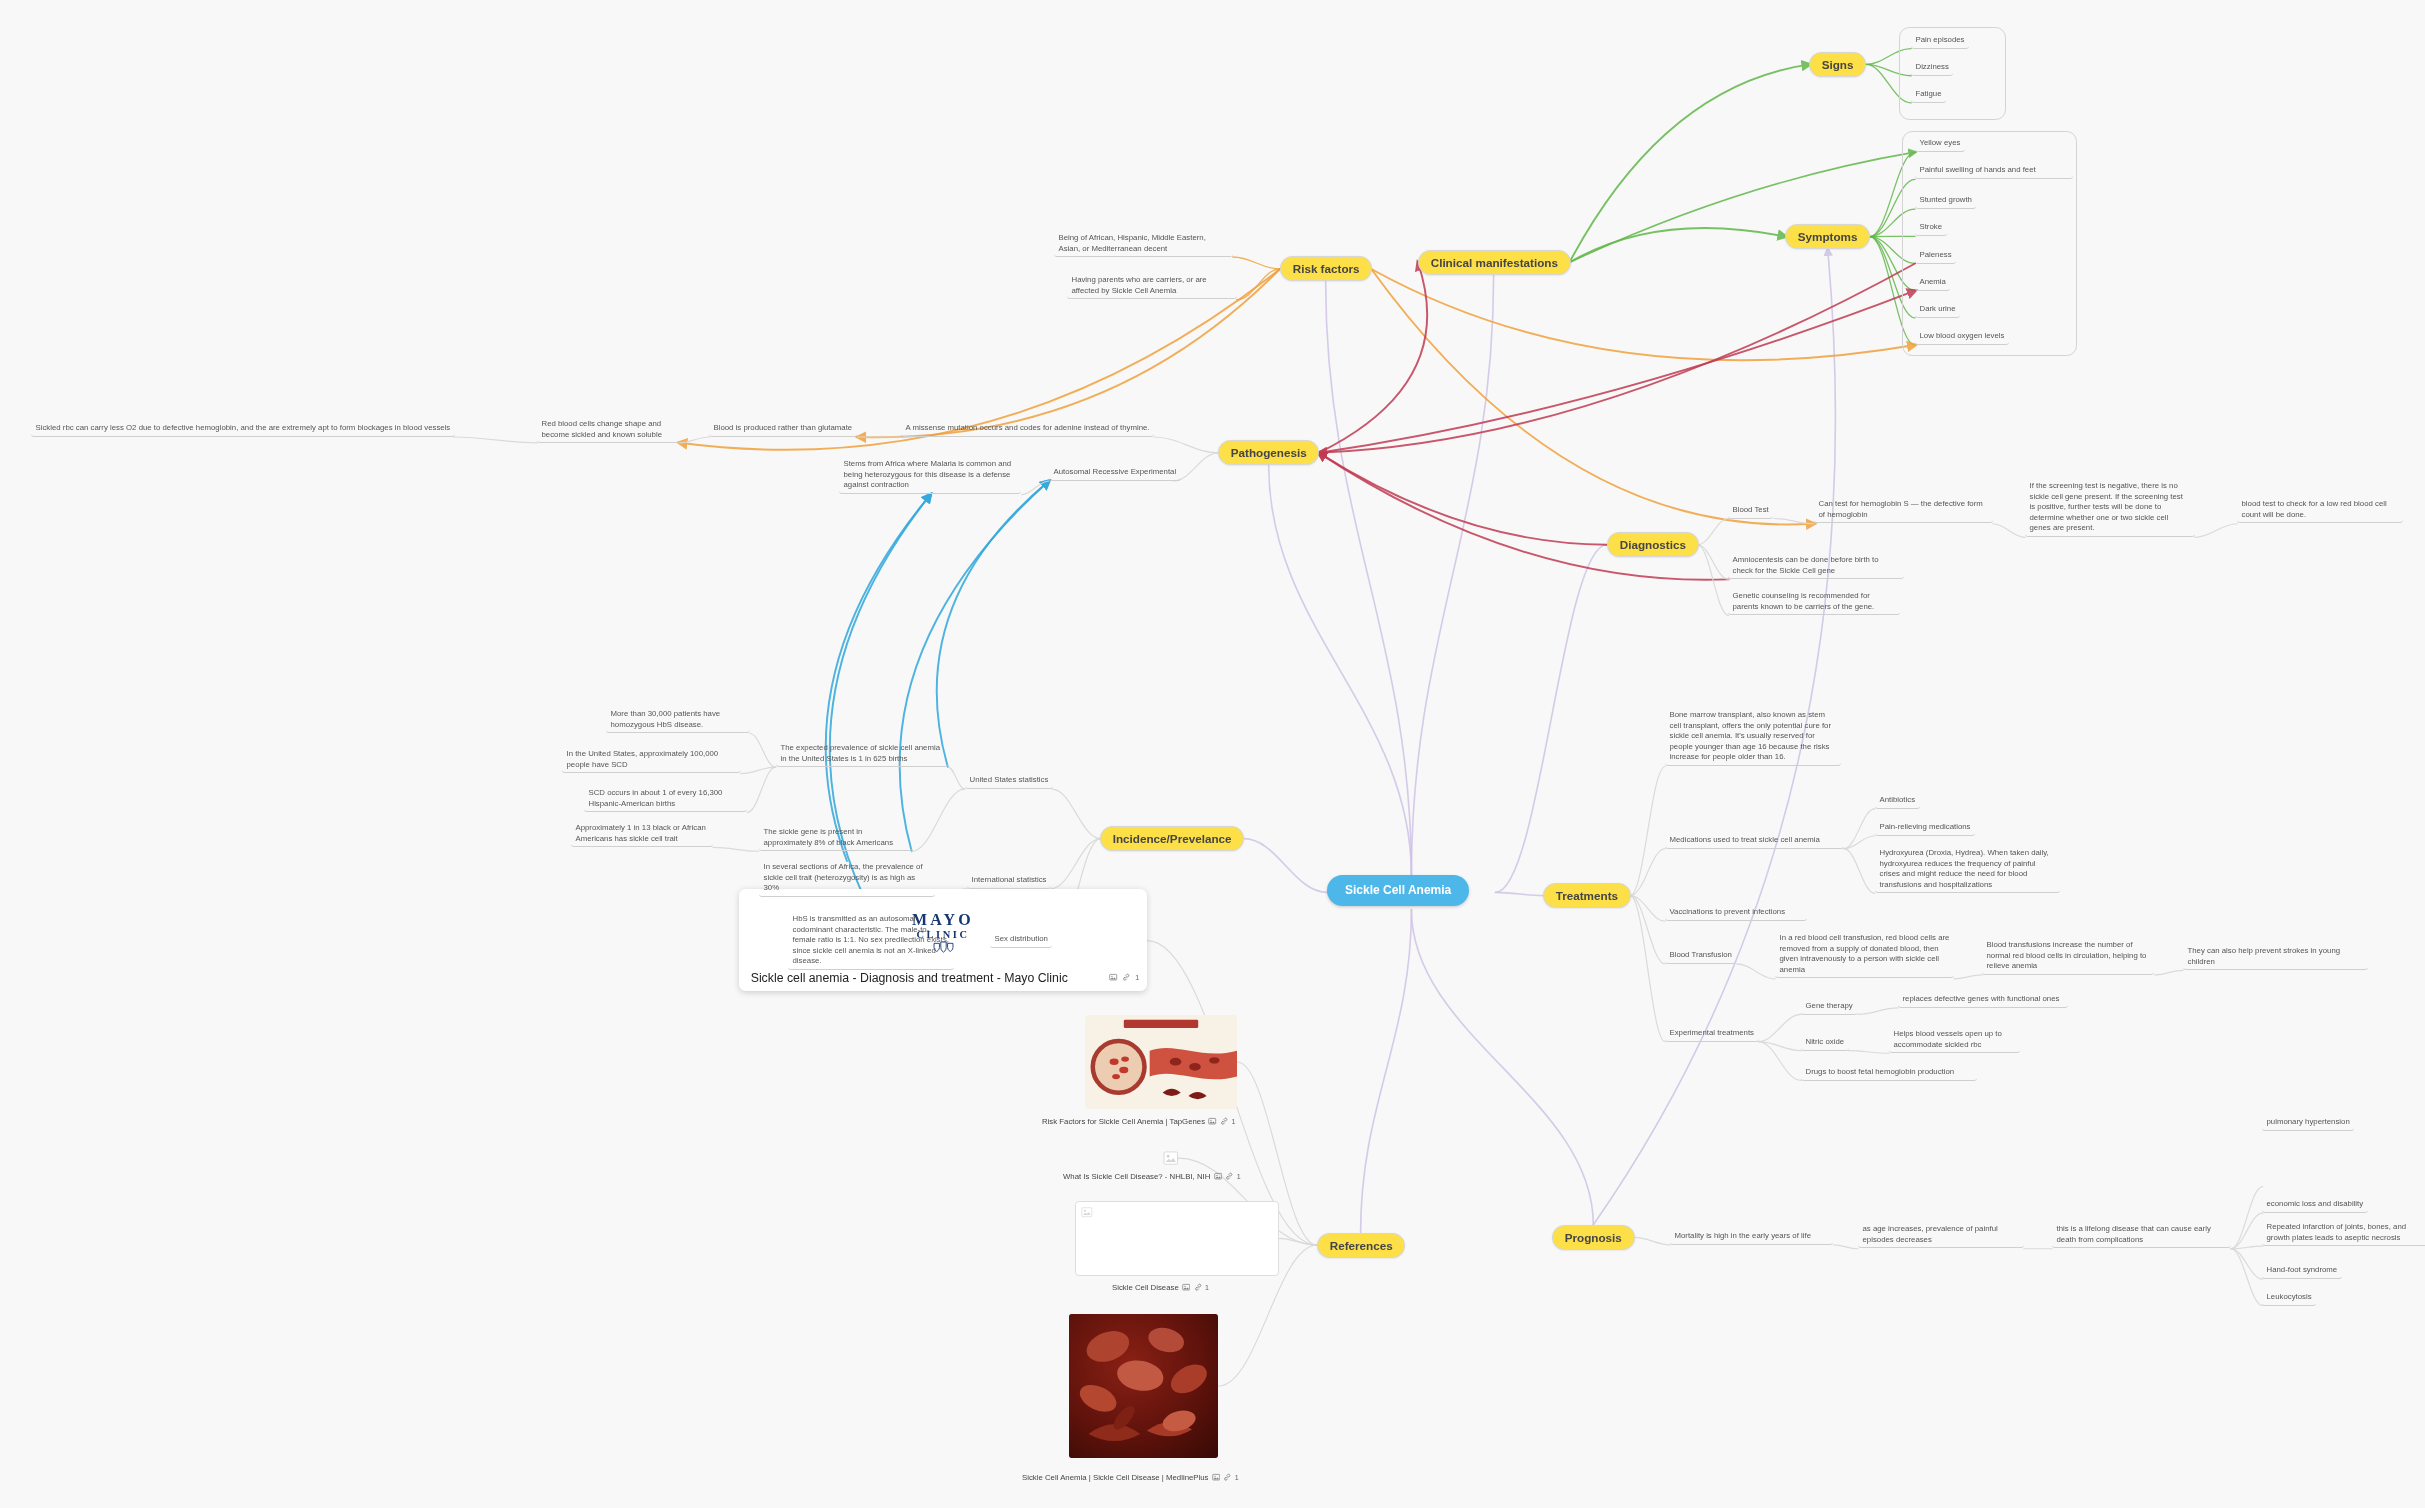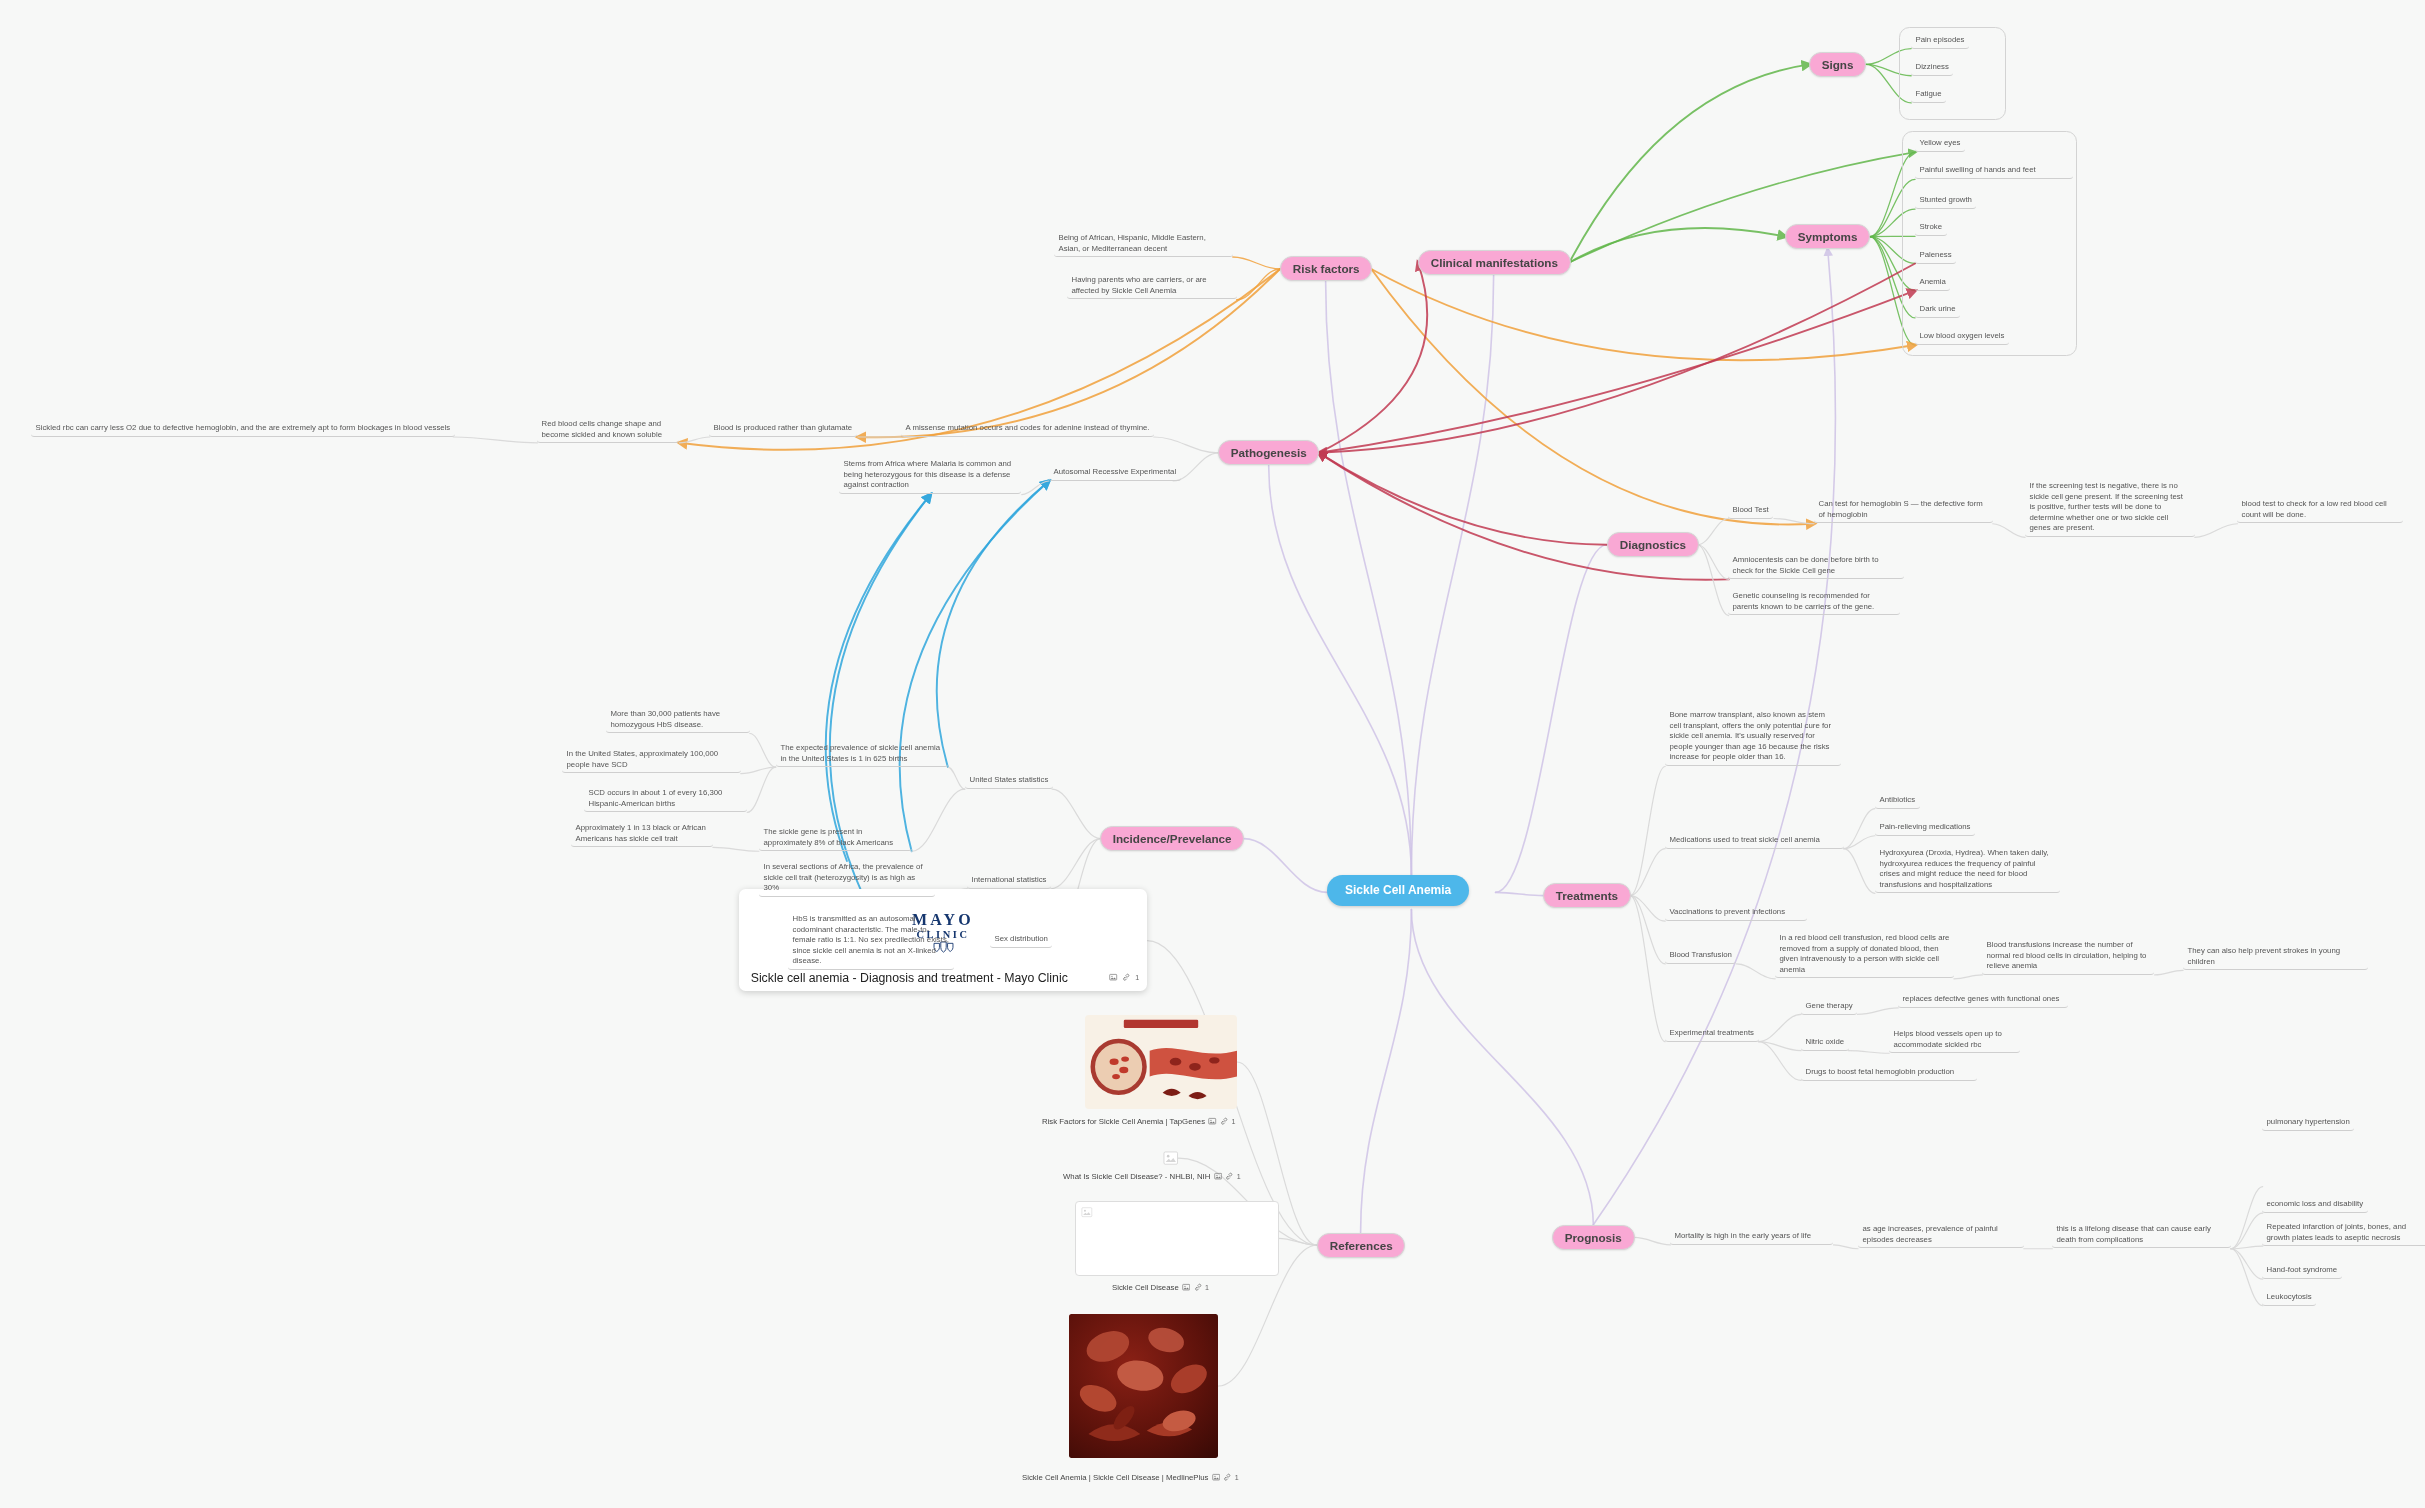--- a/index.html
+++ b/index.html
@@ -3,21 +3,21 @@
 <meta charset="utf-8">
 <style>
   html,body{margin:0;padding:0;background:#f7f8f7;font-family:"Liberation Sans",sans-serif;}
   #canvas{position:relative;width:2426px;height:1509px;background:#f7f8f7;overflow:hidden;}
   #edgeLayer{position:absolute;left:0;top:0;z-index:1;pointer-events:none;}
   .boundary{position:absolute;z-index:2;border:1px solid #d3d3d3;border-radius:10.4px;background:transparent;}
   .card{position:absolute;z-index:3;}
   .refcard{background:#fff;border-radius:6.5px;box-shadow:0 1.3px 6.5px rgba(0,0,0,.16);}
   .scdcard{background:#fff;border:0.6px solid #ddd;border-radius:3.9px;}
   .leaf{position:absolute;z-index:4;font-size:7.8px;line-height:1.35;color:#555;padding:1.3px 4.5px 1.9px;border-bottom:1.3px solid #cfcfcf;border-radius:0 0 3.2px 3.2px;}
-  .pill{position:absolute;z-index:5;background:#f9a8d4;border:0.6px solid #d6d6d6;border-radius:19.4px;padding:5.2px 11.7px;font-size:11.7px;font-weight:bold;color:#454545;box-shadow:0 0.6px 1.9px rgba(0,0,0,.10);white-space:nowrap;}
+  .pill{position:absolute;z-index:5;background:#fde047;border:0.6px solid #d6d6d6;border-radius:19.4px;padding:5.2px 11.7px;font-size:11.7px;font-weight:bold;color:#454545;box-shadow:0 0.6px 1.9px rgba(0,0,0,.10);white-space:nowrap;}
   .root{position:absolute;z-index:6;background:#4db7ea;color:#fff;font-size:12px;font-weight:bold;border-radius:21px;padding:8.4px 18px;box-shadow:0 1.3px 3.2px rgba(0,0,0,.18);white-space:nowrap;}
   .caption-row{position:absolute;z-index:4;display:flex;align-items:center;gap:3.2px;font-size:7.8px;color:#444;white-space:nowrap;}
   .cap-icon{width:8.4px;height:8.4px;color:#7a7a7a;flex:0 0 auto;}
   .count{font-size:7.1px;color:#666;}
   .mayo-logo{text-align:center;padding-top:23px;}
   .mayo-word{font-family:"Liberation Serif",serif;font-size:16px;font-weight:bold;letter-spacing:3.2px;color:#15366e;line-height:1.05;}
   .mayo-word2{font-family:"Liberation Serif",serif;font-size:10.4px;font-weight:bold;letter-spacing:2.6px;color:#15366e;line-height:1.2;}
   .mayo-caption{position:absolute;left:11.7px;right:7.8px;bottom:6.5px;display:flex;align-items:center;gap:4.5px;}
   .mayo-cap{font-size:12.3px;font-weight:normal;color:#222;flex:1;white-space:nowrap;overflow:hidden;}
   .scd-icon{position:absolute;left:5.2px;top:5.2px;width:11.7px;height:10.4px;}

